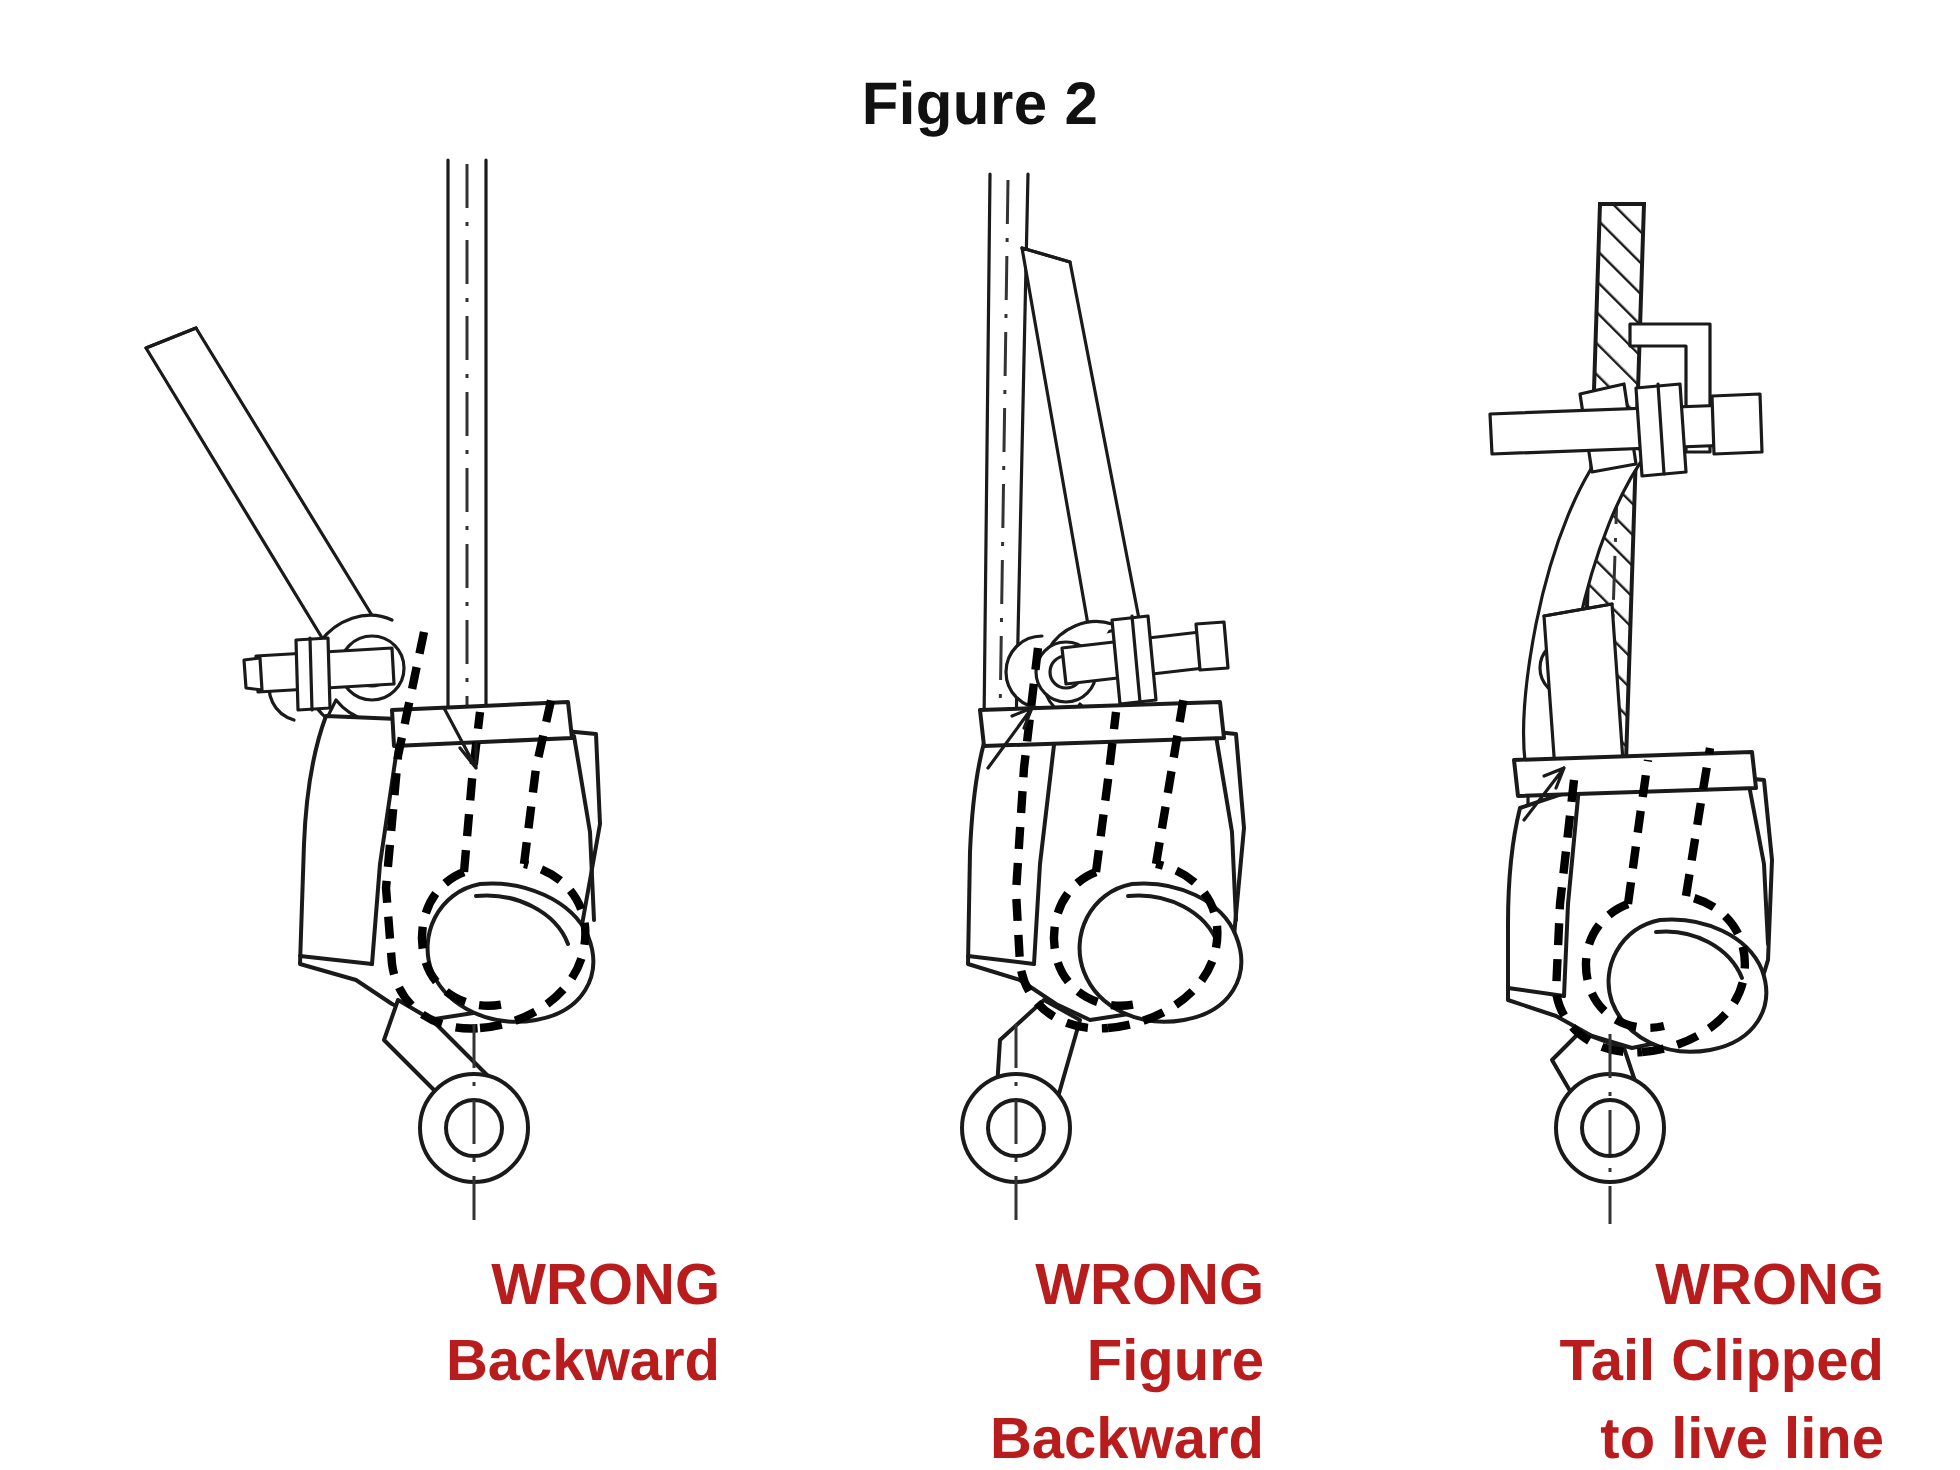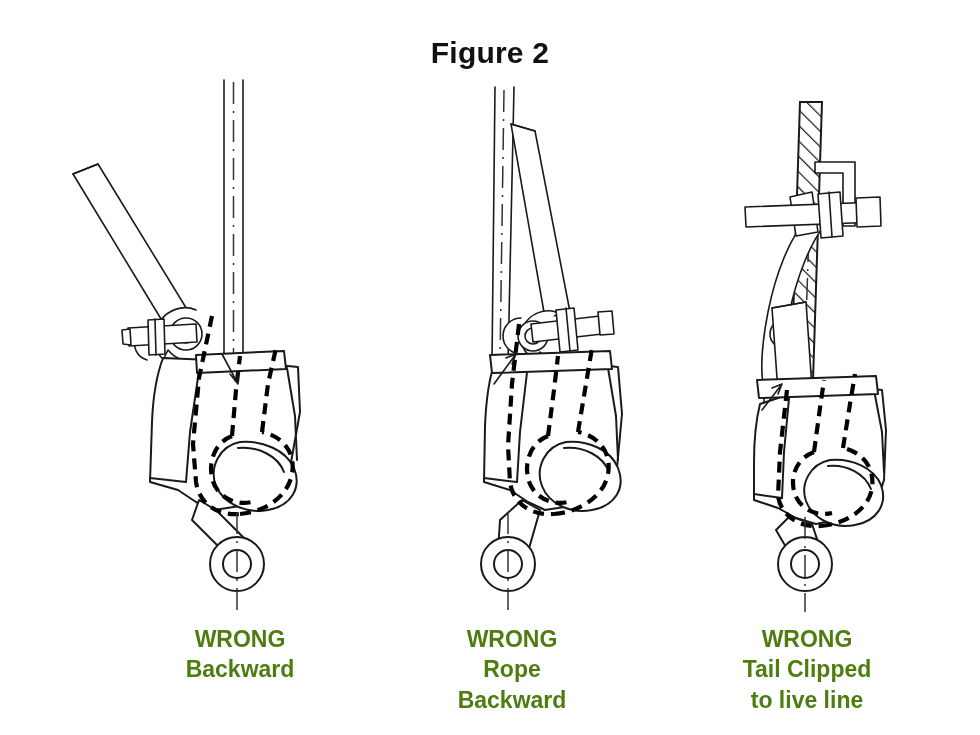--- a/index.html
+++ b/index.html
@@ -27,25 +27,25 @@
     left: 0;
     width: 980px;
     text-align: center;
     font-size: 30px;
     font-weight: bold;
     letter-spacing: 0.2px;
     color: #111111;
   }
   .caption {
     position: absolute;
-    text-align: center;
-    font-size: 23px;
+    text-align: right;
+    font-size: 29px;
     font-weight: bold;
     line-height: 1.32;
-    color: #4d7c0f;
+    color: #b91c1c;
     white-space: nowrap;
   }
   .caption .cline { display: block; }
   #cap-1 { left: 120px; top: 612px; width: 240px; }
   #cap-2 { left: 392px; top: 612px; width: 240px; }
   #cap-3 { left: 672px; top: 612px; width: 270px; }
   svg.draw {
     position: absolute;
     left: 0; top: 0;
     width: 980px;
@@ -304,21 +304,21 @@
 
   </svg>
 
   <div class="caption" id="cap-1">
     <span class="cline">WRONG</span>
     <span class="cline">Backward</span>
   </div>
 
   <div class="caption" id="cap-2">
     <span class="cline">WRONG</span>
-    <span class="cline">Rope</span>
+    <span class="cline">Figure</span>
     <span class="cline">Backward</span>
   </div>
 
   <div class="caption" id="cap-3">
     <span class="cline">WRONG</span>
     <span class="cline">Tail Clipped</span>
     <span class="cline">to live line</span>
   </div>
 
 </div>

